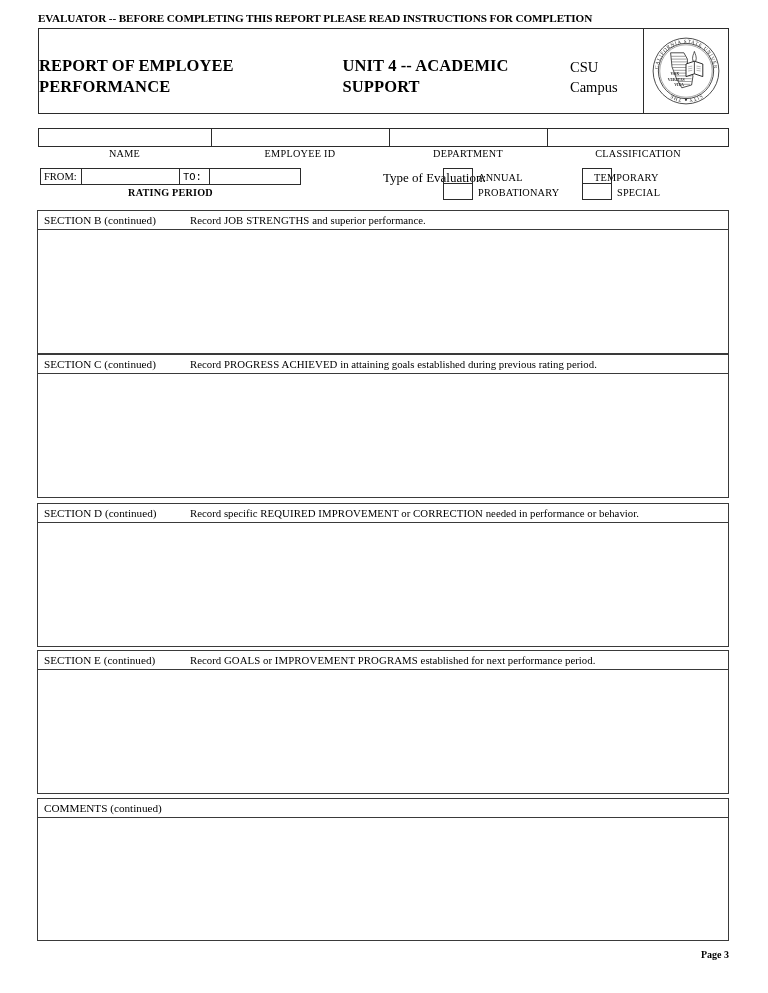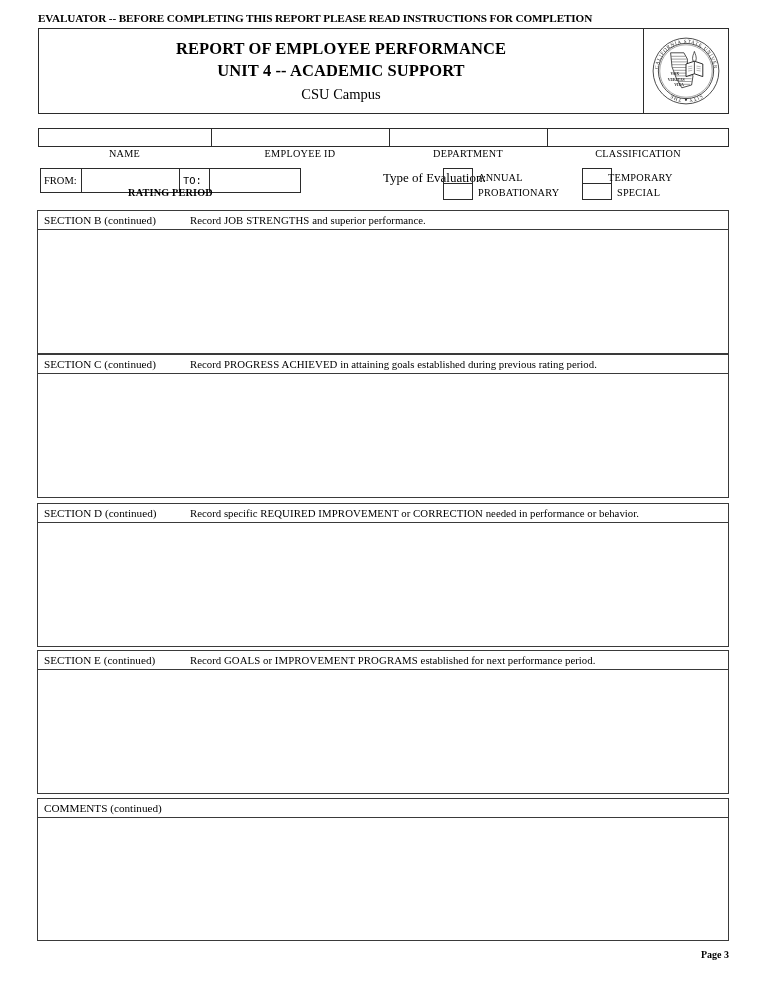--- a/index.html
+++ b/index.html
@@ -45,21 +45,20 @@
     height: 86px;
     border: 1.6px solid #2b2b2b;
     box-sizing: border-box;
     display: flex;
   }
   .title-main {
     flex: 1 1 auto;
     position: relative;
     border-right: 1.6px solid #2b2b2b;
     display: flex;
-    flex-direction: column;
     align-items: center;
     justify-content: flex-start;
     padding-top: 9px;
   }
   .title-line1 {
     font-size: 16.5px;
     font-weight: bold;
     letter-spacing: 0.1px;
     line-height: 21px;
   }
@@ -125,21 +124,21 @@
   .id-label-empid { width: 178px; }
   .id-label-dept { width: 158px; }
   .id-label-class { flex: 1 1 auto; }
 
   
   .rating-box {
     position: absolute;
     left: 40px;
     top: 168px;
     width: 261px;
-    height: 25px;
+    height: 17px;
     border: 1.6px solid #2b2b2b;
     box-sizing: border-box;
     display: flex;
     align-items: stretch;
   }
   .rp-label {
     font-size: 10.5px;
     line-height: 14px;
     padding: 0 3px;
     display: flex;
@@ -191,21 +190,21 @@
 
   .cb-text {
     position: absolute;
     font-size: 10.3px;
     letter-spacing: 0.2px;
     line-height: 15px;
     white-space: nowrap;
   }
   .cb-text-annual       { left: 478px; top: 170px; }
   .cb-text-probationary { left: 478px; top: 185px; }
-  .cb-text-temporary    { left: 608px; top: 170px; }
+  .cb-text-temporary    { left: 594px; top: 170px; }
   .cb-text-special      { left: 617px; top: 185px; }
 
   
   .section {
     position: absolute;
     left: 37px;
     width: 692px;
     border: 1.5px solid #3a3a3a;
     box-sizing: border-box;
     background: #ffffff;

